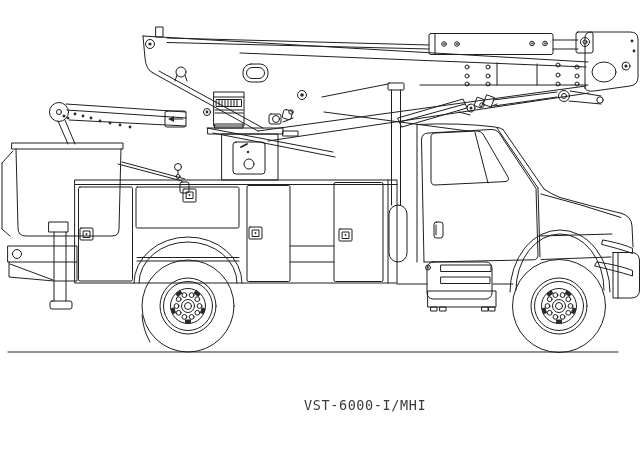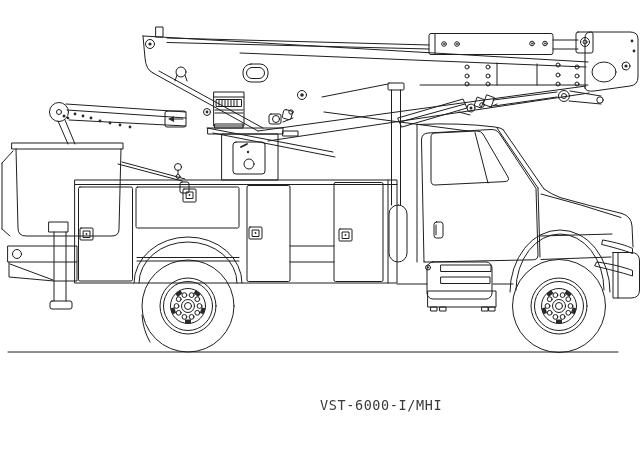--- a/index.html
+++ b/index.html
@@ -5,21 +5,21 @@
   html,body{margin:0;padding:0;background:#fff;}
   .stage{
     position:relative;width:640px;height:452px;background:#fff;overflow:hidden;
     font-family:"DejaVu Sans Mono","Liberation Mono",monospace;
   }
   svg.cad{position:absolute;left:0;top:0;}
   svg.cad *{vector-effect:non-scaling-stroke;}
   .ln{fill:none;stroke:#1f1f1f;stroke-width:1;stroke-linecap:round;stroke-linejoin:round;}
   .fl{fill:#2a2a2a;stroke:none;}
   .model-label{
-    position:absolute;left:320px;top:397px;width:130px;
+    position:absolute;left:304px;top:397px;width:130px;
     font-size:13.5px;letter-spacing:.6px;color:#3a3a3a;white-space:nowrap;
   }
 </style>
 </head>
 <body>
 
 <div class="stage">
   <svg class="cad" width="640" height="452" viewBox="0 0 640 452">
 
     <g>

